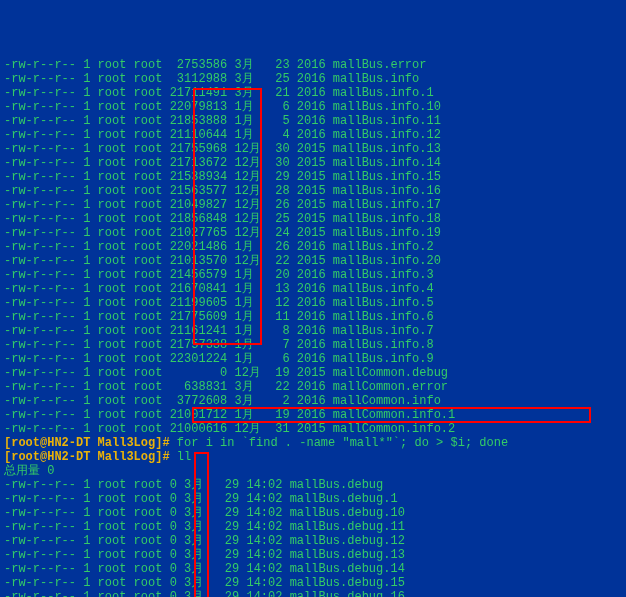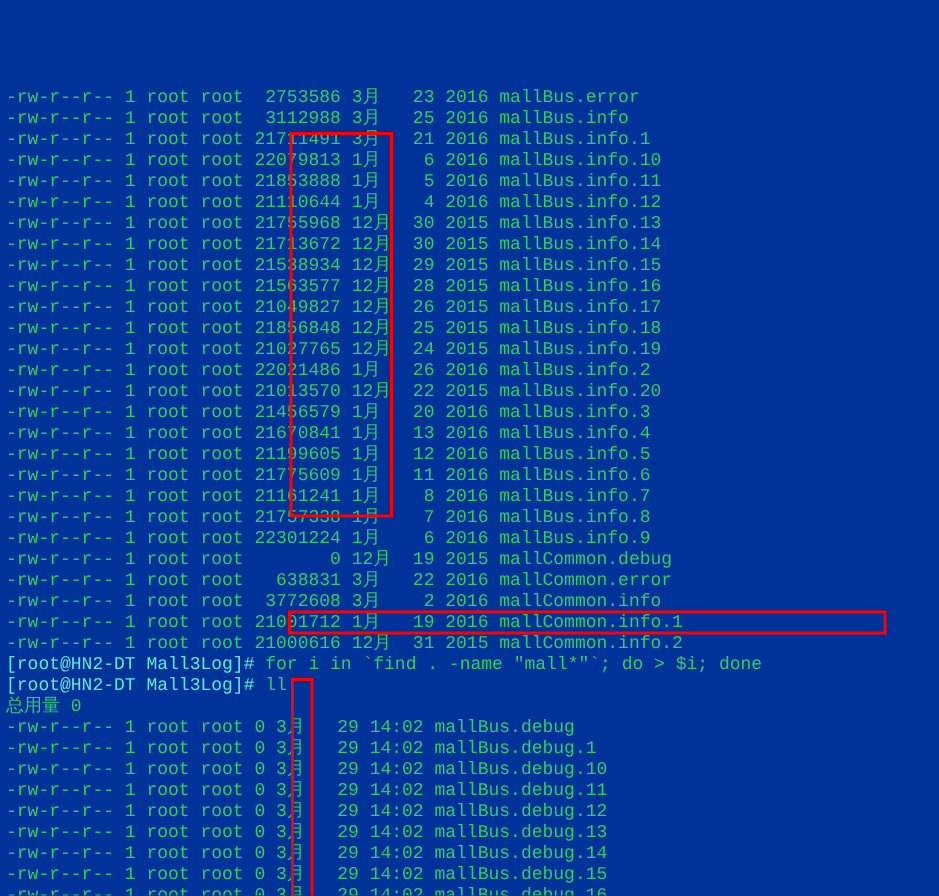--- a/index.html
+++ b/index.html
@@ -9,21 +9,21 @@
     font-size: 12px;
     line-height: 14px;
     color: #33cc66;
     width: 626px;
     height: 597px;
     overflow: hidden;
     padding: 2px 4px;
     white-space: pre;
   }
   .line { display: block; }
-  .red { color: #5eead4; }
+  .red { color: #eab308; font-weight: bold; }
   .box1 {
     position: absolute;
     border: 2px solid #ff0000;
     left: 189px;
     top: 30px;
     width: 69px;
     height: 257px;
     pointer-events: none;
   }
   .box2 {

